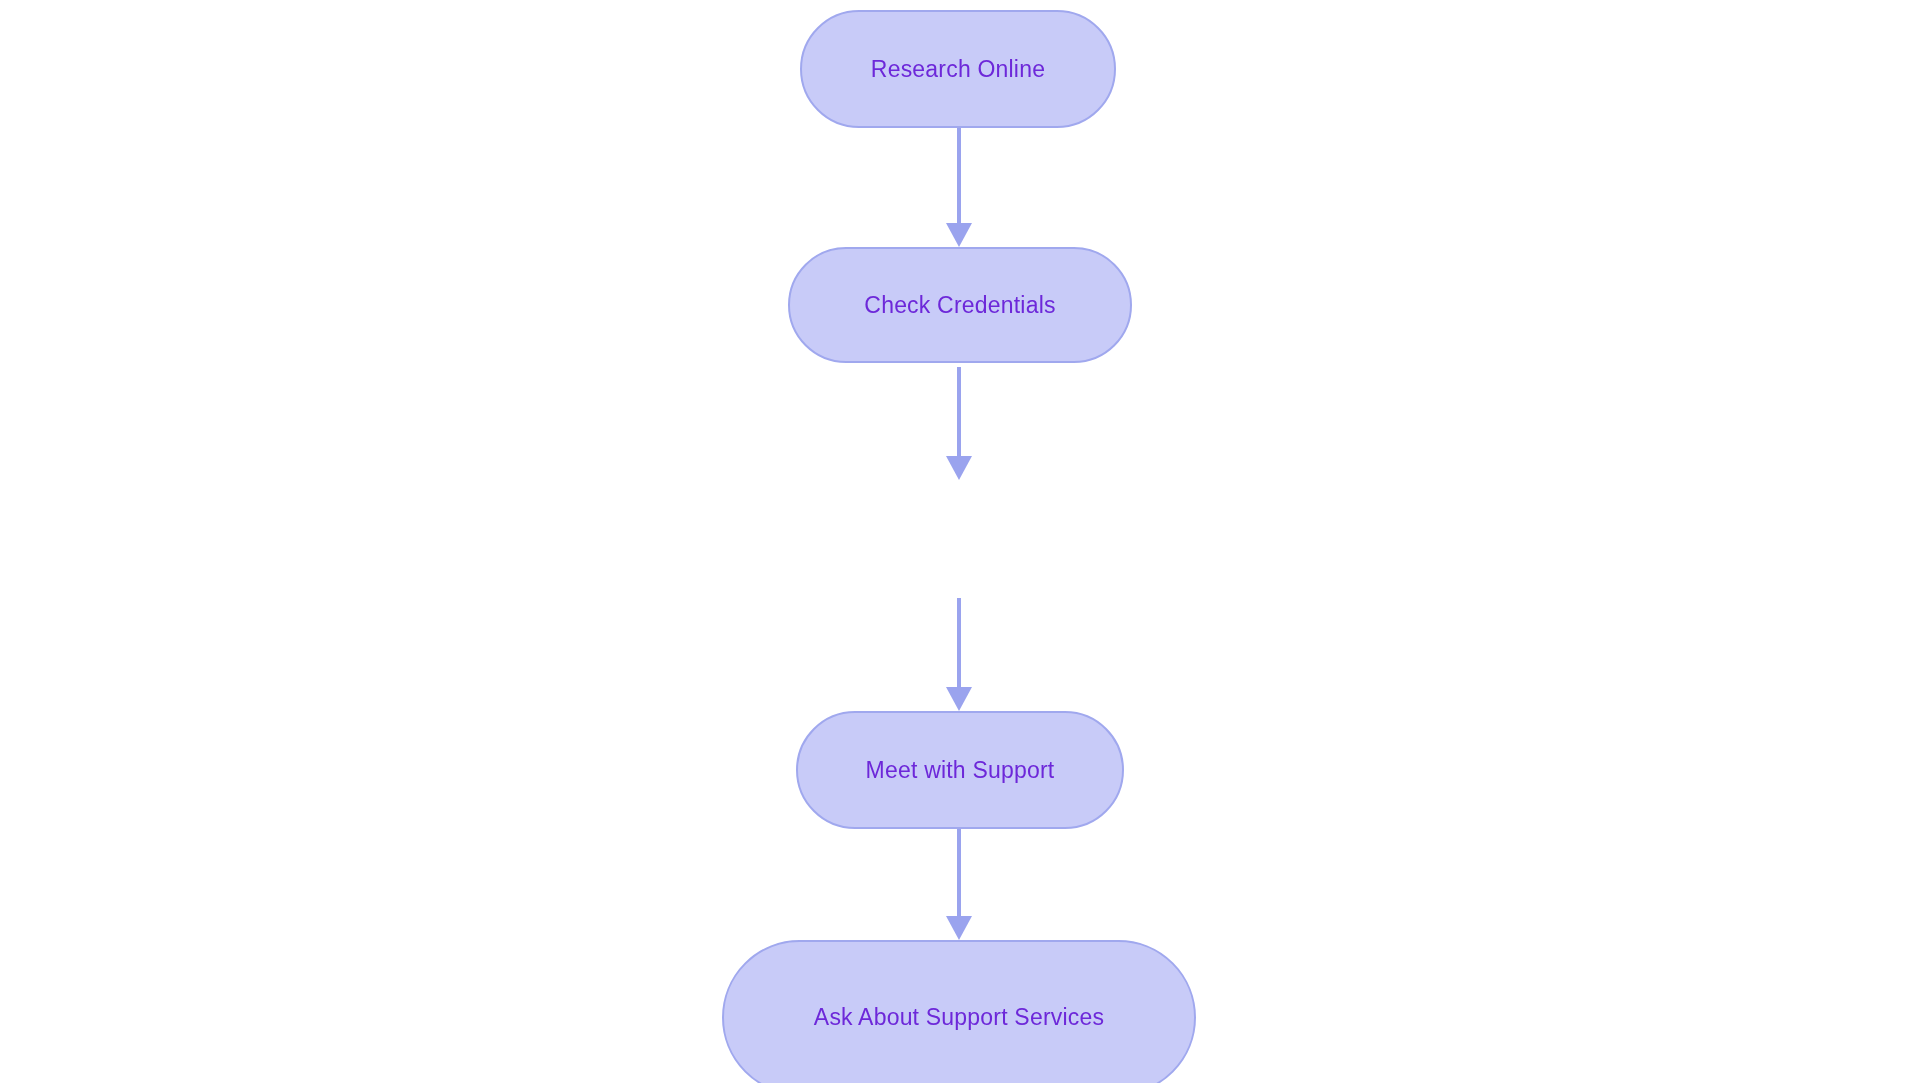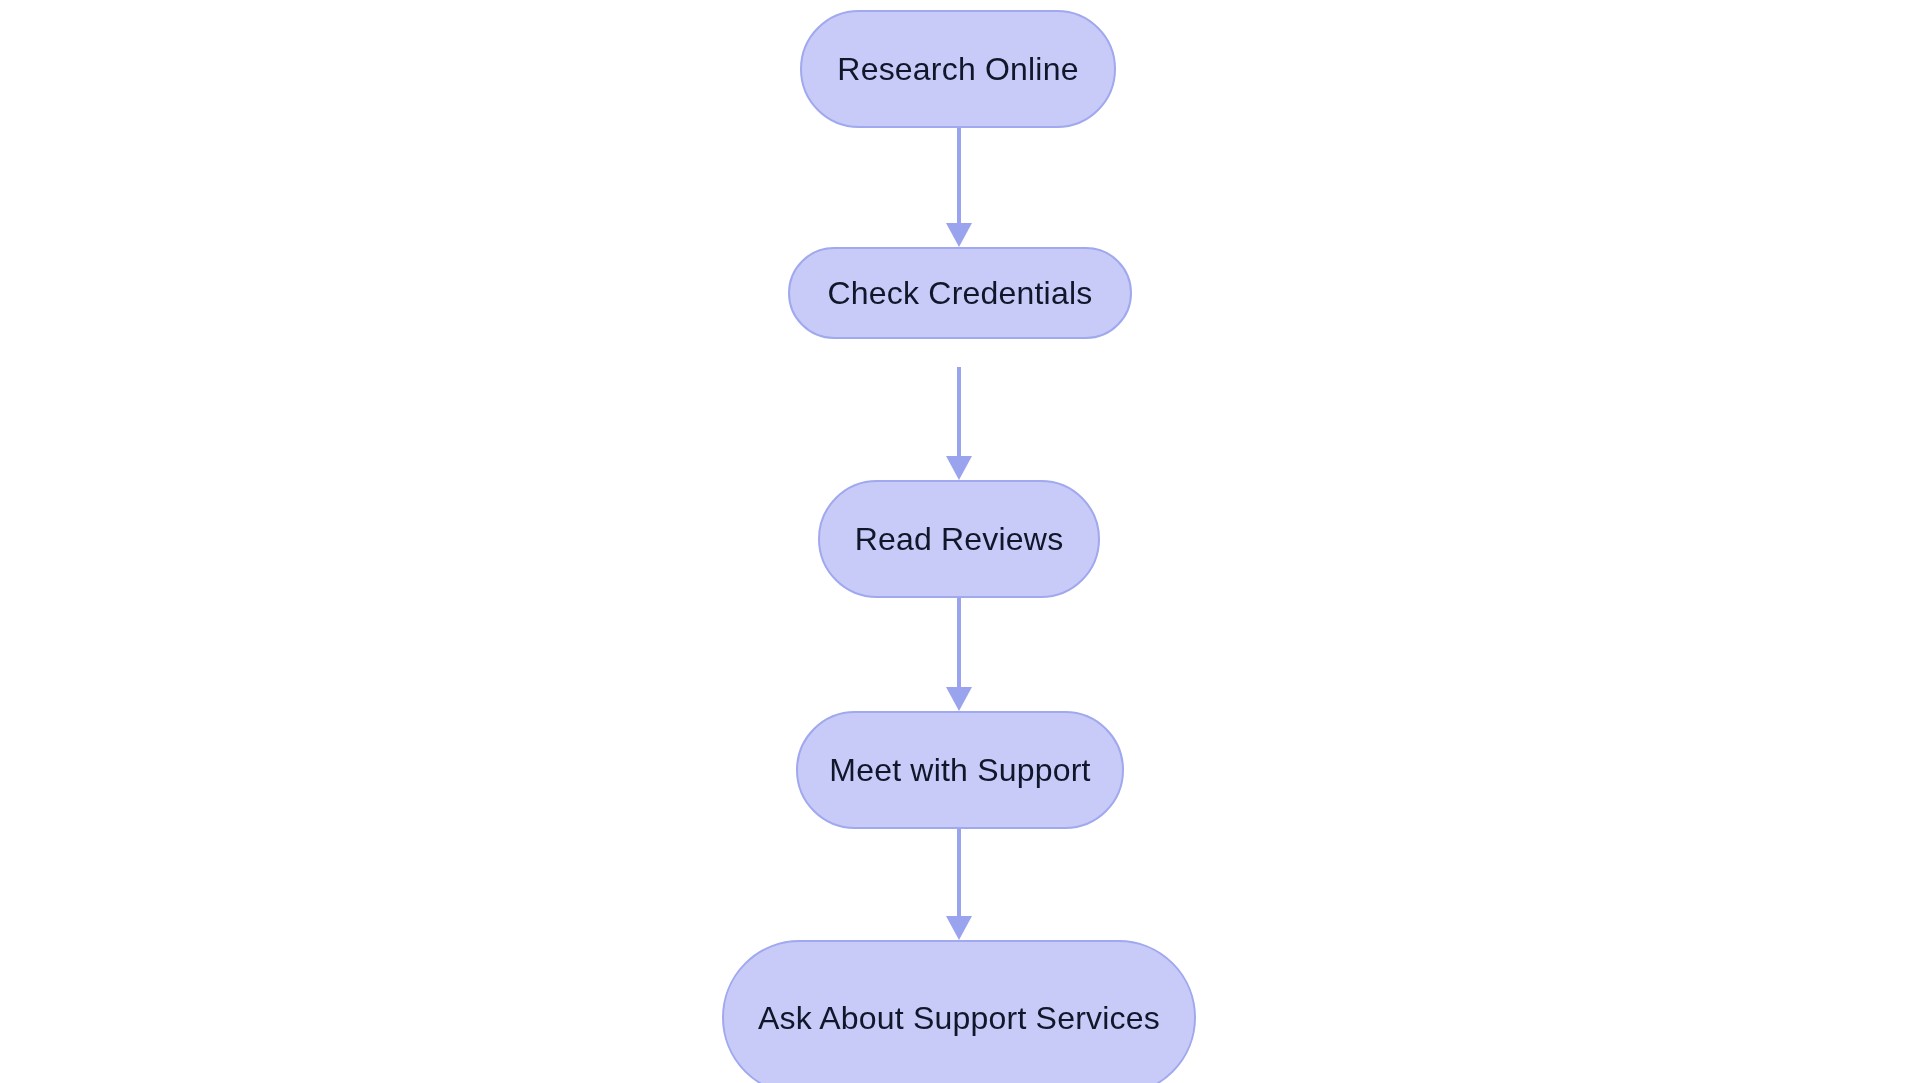--- a/index.html
+++ b/index.html
@@ -30,23 +30,23 @@
     justify-content: center;
     background: #c8cbf8;
     border: 2px solid #a0a8ee;
     border-radius: 9999px;
     text-align: center;
     line-height: 1;
     white-space: nowrap;
   }
 
   .flow-node .node-label {
-    color: #0f172a;
+    color: #6d28d9;
     font-family: "Liberation Sans", sans-serif;
-    font-size: 32px;
+    font-size: 23px;
     font-weight: 400;
     letter-spacing: 0.2px;
     line-height: 1;
     display: block;
   }
 
   .flow-connector {
     position: absolute;
     pointer-events: none;
   }
@@ -94,27 +94,24 @@
 
   <div class="flow-connector" style="left:946px; top:829px; width:26px; height:111px;">
     <div class="conn-line" style="height:87px;"></div>
     <div class="conn-arrowhead"></div>
   </div>
 
   <div class="flow-node" style="left:800px; top:10px; width:316px; height:118px;">
     <span class="node-label">Research Online</span>
   </div>
 
-  <div class="flow-node" style="left:788px; top:247px; width:344px; height:92px;">
+  <div class="flow-node" style="left:788px; top:247px; width:344px; height:116px;">
     <span class="node-label">Check Credentials</span>
   </div>
 
-  <div class="flow-node" style="left:818px; top:480px; width:282px; height:118px;">
-    <span class="node-label">Read Reviews</span>
-  </div>
 
   <div class="flow-node" style="left:796px; top:711px; width:328px; height:118px;">
     <span class="node-label">Meet with Support</span>
   </div>
 
   <div class="flow-node" style="left:722px; top:940px; width:474px; height:155px;">
     <span class="node-label">Ask About Support Services</span>
   </div>
 
 </div>

